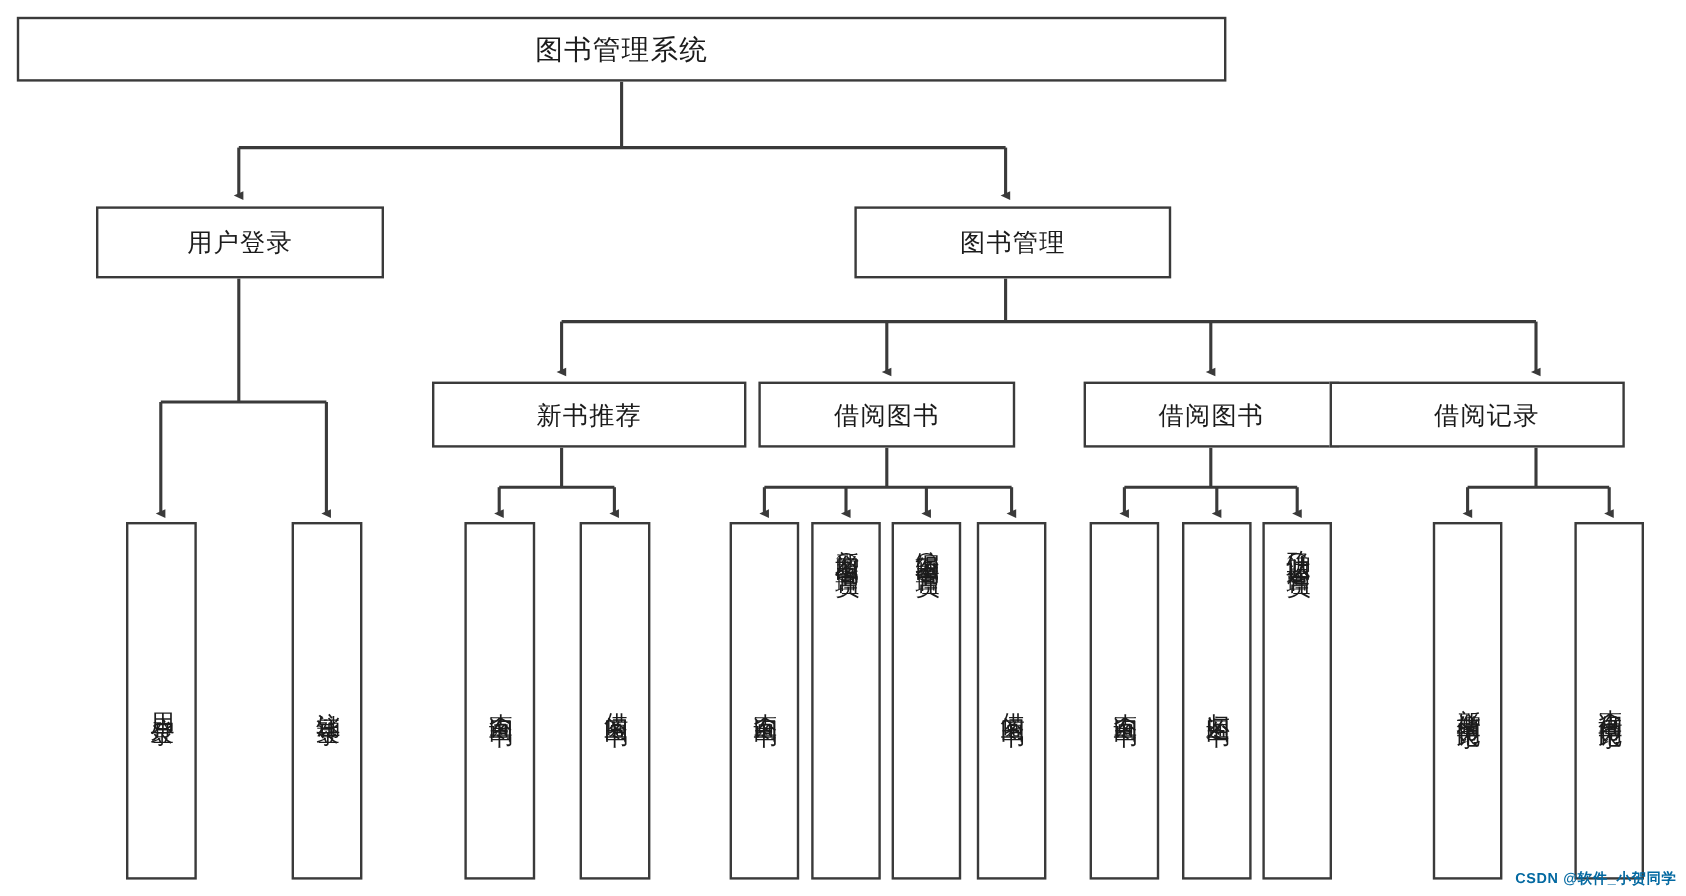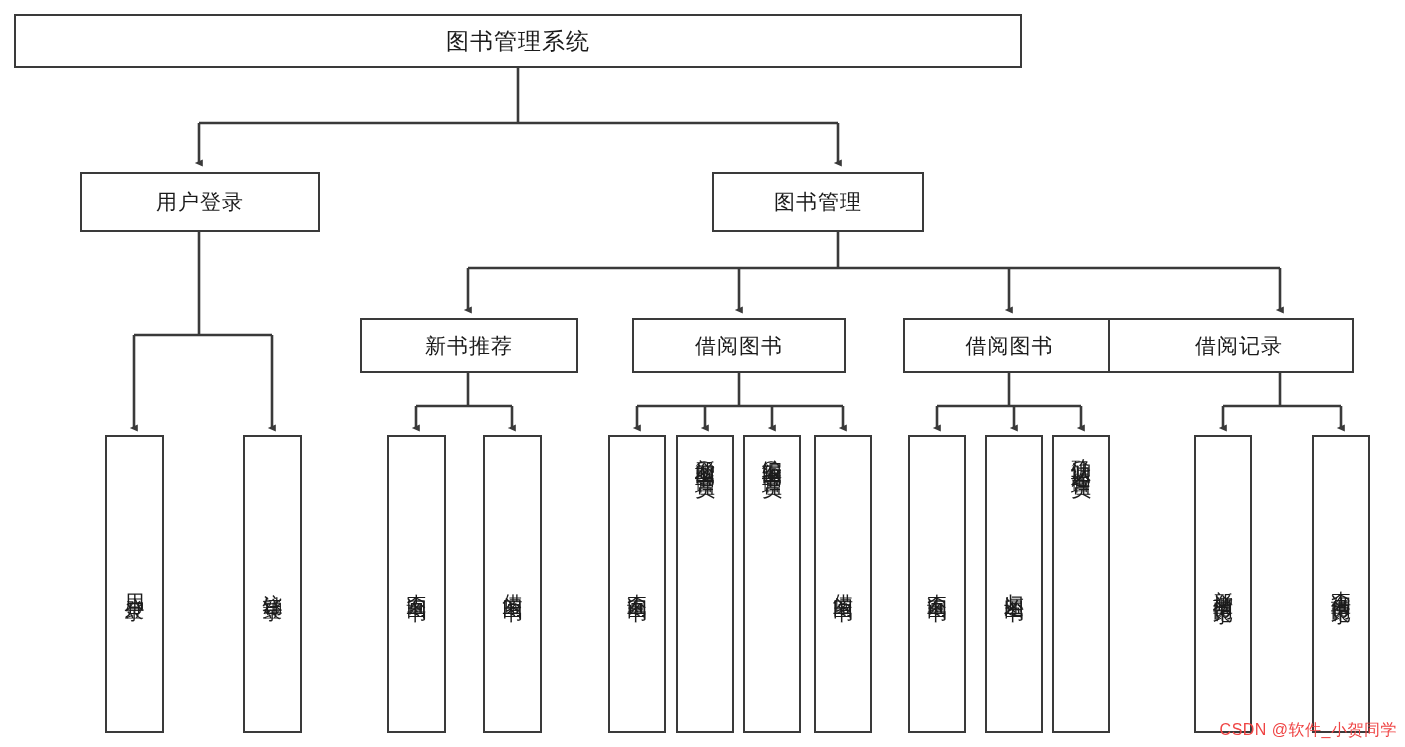--- a/index.html
+++ b/index.html
@@ -68,25 +68,26 @@
   .leaf-top .vtext {
     align-self: flex-start;
   }
   .leaf-mid .vtext {
     align-self: center;
   }
   #watermark {
     position: absolute;
     right: 8px;
     bottom: 6px;
-    font-size: 16px;
-    color: #ef4444;
+    font-size: 12px;
+    color: #0369a1;
     letter-spacing: 0.5px;
     white-space: nowrap;
     user-select: none;
+    font-weight: bold;
   }
 </style>
 </head>
 <body>
 
 <div id="diagram-root">
 
   <svg id="edge-layer" viewBox="0 0 1405 747" width="1405" height="747" xmlns="http://www.w3.org/2000/svg">
     <defs>
       <marker id="arrowhead" markerWidth="9" markerHeight="9" refX="4.2" refY="4.4" orient="auto" markerUnits="userSpaceOnUse">
@@ -137,25 +138,25 @@
     </g>
   </svg>
 
   <div class="node node-root" style="left:14px; top:14px; width:1008px; height:54px;">
     <span>图书管理系统</span>
   </div>
 
   <div class="node node-l2" style="left:80px; top:172px; width:240px; height:60px;">
     <span>用户登录</span>
   </div>
-  <div class="node node-l2" style="left:712px; top:172px; width:212px; height:60px;">
+  <div class="node node-l2" style="left:712px; top:172px; width:264px; height:60px;">
     <span>图书管理</span>
   </div>
 
-  <div class="node node-l3" style="left:360px; top:318px; width:218px; height:55px;">
+  <div class="node node-l3" style="left:360px; top:318px; width:262px; height:55px;">
     <span>新书推荐</span>
   </div>
   <div class="node node-l3" style="left:632px; top:318px; width:214px; height:55px;">
     <span>借阅图书</span>
   </div>
   <div class="node node-l3" style="left:903px; top:318px; width:213px; height:55px;">
     <span>借阅图书</span>
   </div>
   <div class="node node-l3" style="left:1108px; top:318px; width:246px; height:55px;padding-left:16px;">
     <span>借阅记录</span>

